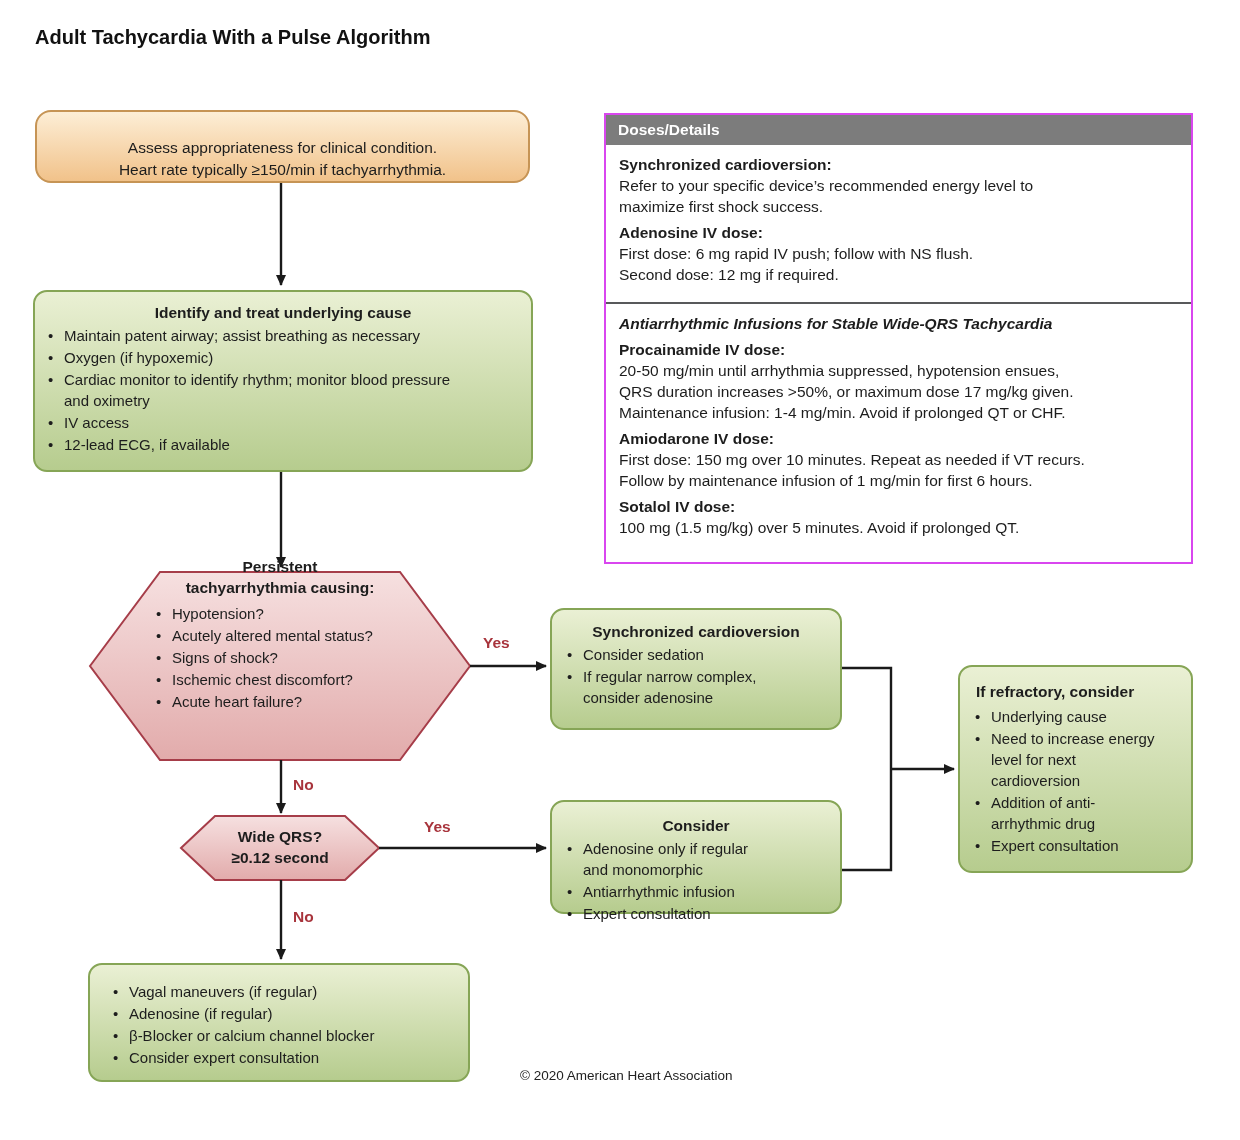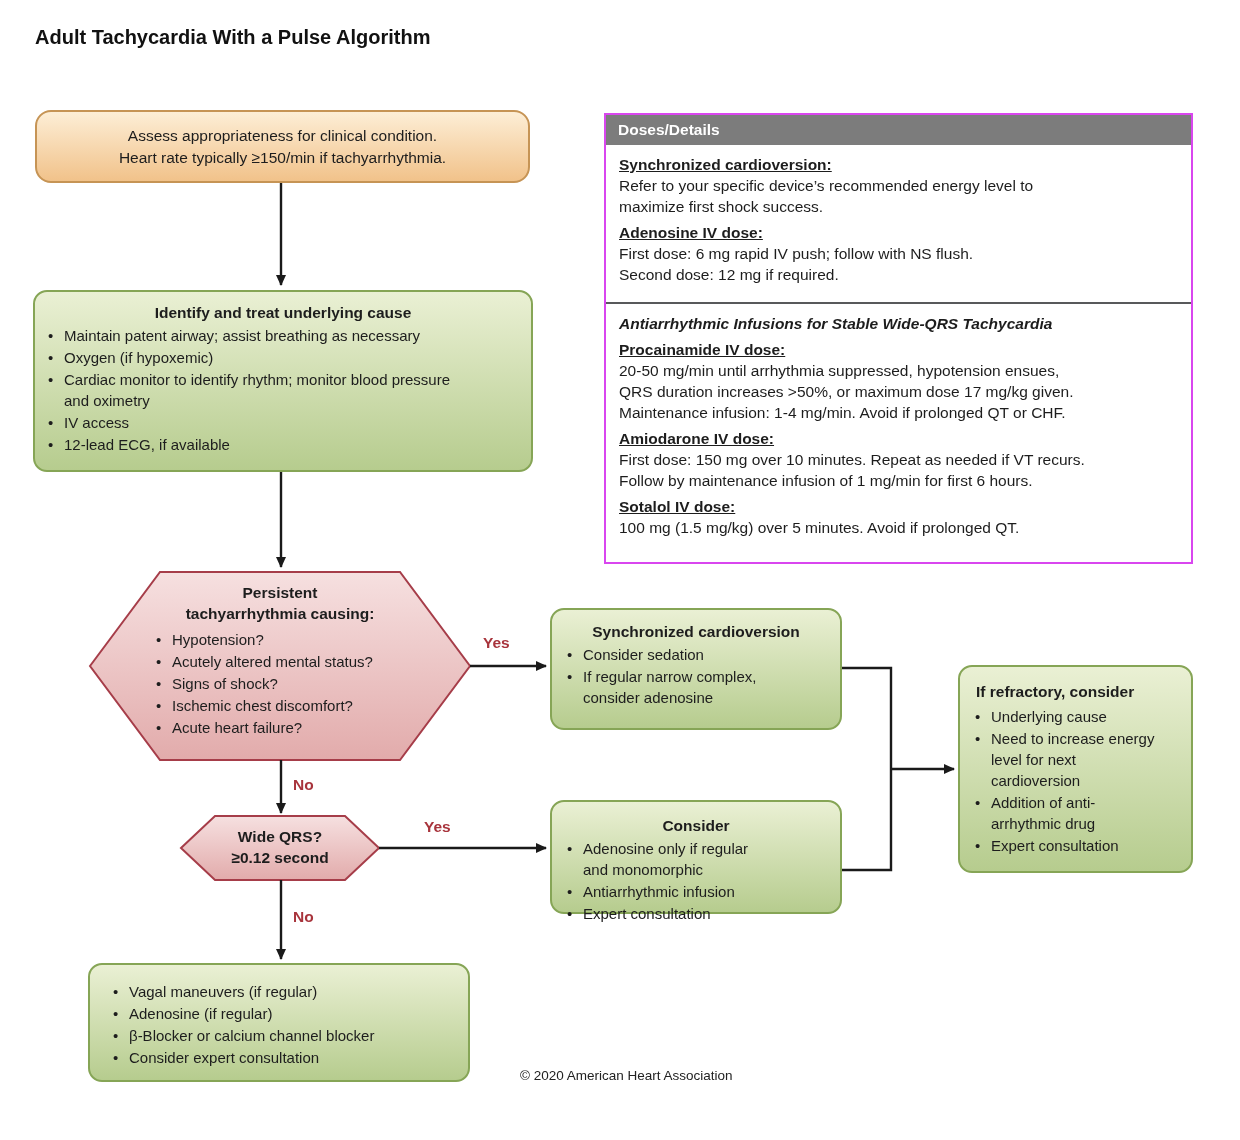--- a/index.html
+++ b/index.html
@@ -4,45 +4,45 @@
 <style>
   html,body{margin:0;padding:0;background:#ffffff;}
   body{font-family:"Liberation Sans",sans-serif;color:#1d1d1d;}
   #canvas{position:relative;width:1240px;height:1140px;background:#ffffff;overflow:hidden;}
   #page-title{position:absolute;left:35px;top:26px;font-size:20px;font-weight:bold;color:#111;}
 
   .box{position:absolute;box-sizing:border-box;}
   .green{background:linear-gradient(180deg,#eaf0d4 0%,#b6cc8e 100%);border:2px solid #86a556;border-radius:14px;}
   .orange{background:linear-gradient(180deg,#fdeed6 0%,#f1c28a 100%);border:2px solid #c69455;border-radius:16px;}
 
-  .center-col{display:flex;flex-direction:column;align-items:center;justify-content:center;text-align:center;}
+  .center-col{display:flex;flex-direction:column;align-items:center;justify-content:flex-end;text-align:center;}
   .assess-line{font-size:15.5px;line-height:22px;}
 
   .box-title{font-weight:bold;font-size:15.5px;text-align:center;margin:2px 0 3px;}
   .box-title.left{text-align:left;margin-left:2px;}
 
   ul.bullets{list-style:none;margin:0;padding:0;font-size:15px;line-height:21px;}
   ul.bullets li{position:relative;padding-left:17px;margin:1px 0;}
   ul.bullets li::before{content:"•";position:absolute;left:1px;top:0;}
 
   .w395{max-width:412px;}
   .w180{width:182px;}
 
   
   #doses-panel{position:absolute;left:604px;top:113px;width:589px;height:451px;border:2px solid #d946ef;box-sizing:border-box;background:#fff;}
   .panel-header{background:#7c7c7c;color:#fff;font-weight:bold;font-size:15.5px;height:30px;line-height:30px;padding:0 12px;box-sizing:border-box;}
   .panel-section{padding:7px 13px 4px;font-size:15.5px;line-height:21px;box-sizing:border-box;}
   .panel-section.sec1{height:157px;}
   .panel-section.sec2{border-top:2px solid #58595b;}
-  .ph{font-weight:bold;margin-top:5px;text-decoration:underline;}
+  .ph{font-weight:bold;margin-top:5px;}
   .ph.first{margin-top:2px;}
   .psub{font-weight:bold;font-style:italic;margin:2px 0 4px;}
 
   
-  #hex1-content{position:absolute;left:100px;top:582px;width:360px;}
+  #hex1-content{position:absolute;left:100px;top:556px;width:360px;}
   #hex1-content .hex-title{font-weight:bold;font-size:15.5px;line-height:21px;text-align:center;}
   #hex1-content ul{margin-top:5px;padding-left:55px;}
   #hex2-content{position:absolute;left:181px;top:826px;width:198px;text-align:center;font-weight:bold;font-size:15.5px;line-height:21px;}
 
   .decision-label{position:absolute;font-weight:bold;font-size:15.5px;color:#a8343c;}
 
   #connectors{position:absolute;left:0;top:0;pointer-events:none;}
 
   #copyright{position:absolute;left:520px;top:1068px;font-size:13.5px;color:#222;}
 </style>

